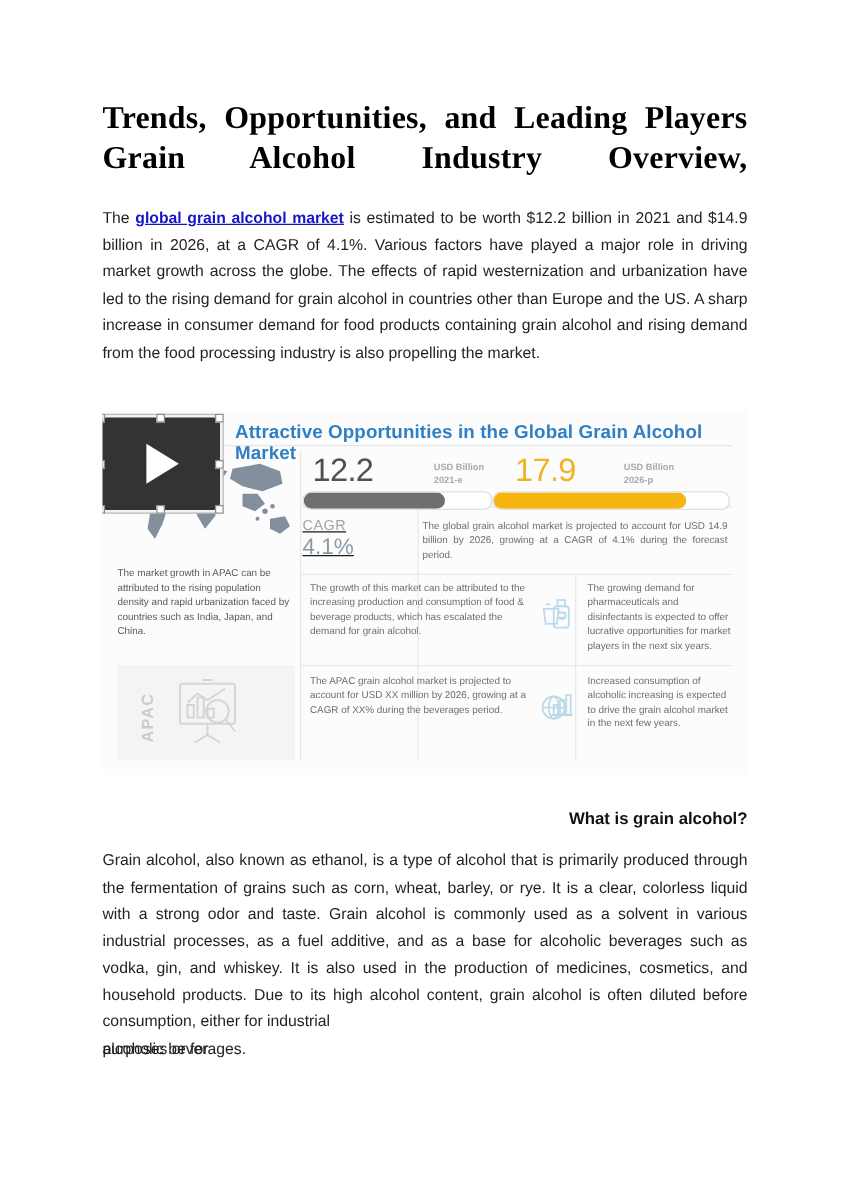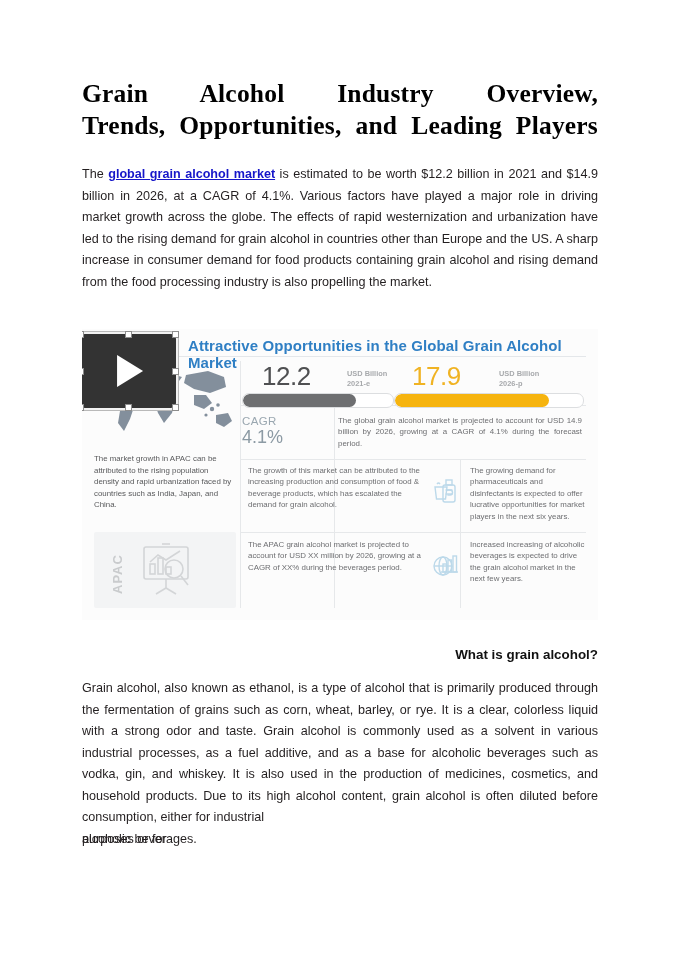--- a/index.html
+++ b/index.html
@@ -190,20 +190,21 @@
     border-radius: 7px;
   }
   .fill.grey { background: #6e6f71; }
   .fill.amber { background: #f6b40f; }
 
   .cagr-box {
     position: absolute;
     left: 160px;
     top: 86px;
     width: 86px;
+    text-decoration: underline;
   }
   .cagr-label {
     font-size: 11.5px;
     color: #9aa7b0;
     letter-spacing: 0.4px;
   }
   .cagr-val {
     font-size: 18px;
     color: #8c9aa4;
     line-height: 20px;
@@ -300,22 +301,22 @@
   }
   .ol-b { left: 0px; }
 </style>
 </head>
 <body>
 
 <div class="page">
   <div class="content">
 
     <h1 class="doc-title">
+      <span class="ln last">Trends, Opportunities, and Leading Players</span>
       <span class="ln">Grain Alcohol Industry Overview,</span>
-      <span class="ln last">Trends, Opportunities, and Leading Players</span>
     </h1>
 
     <p class="para"><span>The </span><a class="link" href="#">global grain alcohol market</a><span> is estimated to be worth $12.2 billion in 2021 and $14.9 billion in 2026, at a CAGR of 4.1%. Various factors have played a major role in driving market growth across the globe. The effects of rapid westernization and urbanization have led to the rising demand for grain alcohol in countries other than Europe and the US. A sharp increase in consumer demand for food products containing grain alcohol and rising demand from the food processing industry is also propelling the market.</span></p>
 
     <div class="figure-wrap">
       <div class="infographic">
 
         <div class="ig-title">Attractive Opportunities in the Global Grain Alcohol Market</div>
         <div class="ig-divider"></div>
 
@@ -355,21 +356,21 @@
           </div>
         </div>
 
         <div class="vline" style="left:158px; top:32px; height:247px;"></div>
         <div class="vline" style="left:252px; top:76px; height:203px;"></div>
         <div class="vline" style="left:378px; top:130px; height:149px;"></div>
         <div class="hline" style="left:158px; top:76px; width:346px;"></div>
         <div class="hline" style="left:158px; top:130px; width:346px;"></div>
         <div class="hline" style="left:158px; top:203px; width:346px;"></div>
 
-        <div class="val-num grey" style="left:180px; top:32px;">12.2</div>
+        <div class="val-num grey" style="left:168px; top:32px;">12.2</div>
         <div class="val-cap" style="left:248px; top:40px;">
           <div>USD Billion</div>
           <div>2021-e</div>
         </div>
         <div class="bar" style="left:160px; top:64px; width:150px;">
           <div class="fill grey" style="width:75%;"></div>
         </div>
 
         <div class="val-num amber" style="left:330px; top:32px;">17.9</div>
         <div class="val-cap" style="left:400px; top:40px;">
@@ -408,21 +409,21 @@
 
         <div class="cell" style="left:166px; top:210px; width:178px;">The APAC grain alcohol market is projected to account for USD XX million by 2026, growing at a CAGR of XX% during the beverages period.</div>
         <div class="cell-icon" style="left:348px; top:224px;">
           <svg width="26" height="26" viewBox="0 0 26 26" fill="none" stroke="#bcd9ea" stroke-width="1.4">
             <circle cx="13" cy="13" r="9"></circle>
             <ellipse cx="13" cy="13" rx="4" ry="9"></ellipse>
             <line x1="4" y1="13" x2="22" y2="13"></line>
           </svg>
         </div>
 
-        <div class="cell" style="left:388px; top:210px; width:116px;">Increased increasing of alcoholic beverages is expected to drive the grain alcohol market in the next few years.</div>
+        <div class="cell" style="left:388px; top:210px; width:116px;">Increased consumption of alcoholic increasing is expected to drive the grain alcohol market in the next few years.</div>
         <div class="cell-icon" style="left:356px; top:222px;">
           <svg width="22" height="24" viewBox="0 0 22 24" fill="none" stroke="#bcd9ea" stroke-width="1.4">
             <line x1="3" y1="21" x2="20" y2="21"></line>
             <rect x="5" y="13" width="3.5" height="8"></rect>
             <rect x="10" y="9" width="3.5" height="12"></rect>
             <rect x="15" y="5" width="3.5" height="16"></rect>
           </svg>
         </div>
 
         <div class="video-overlay">

